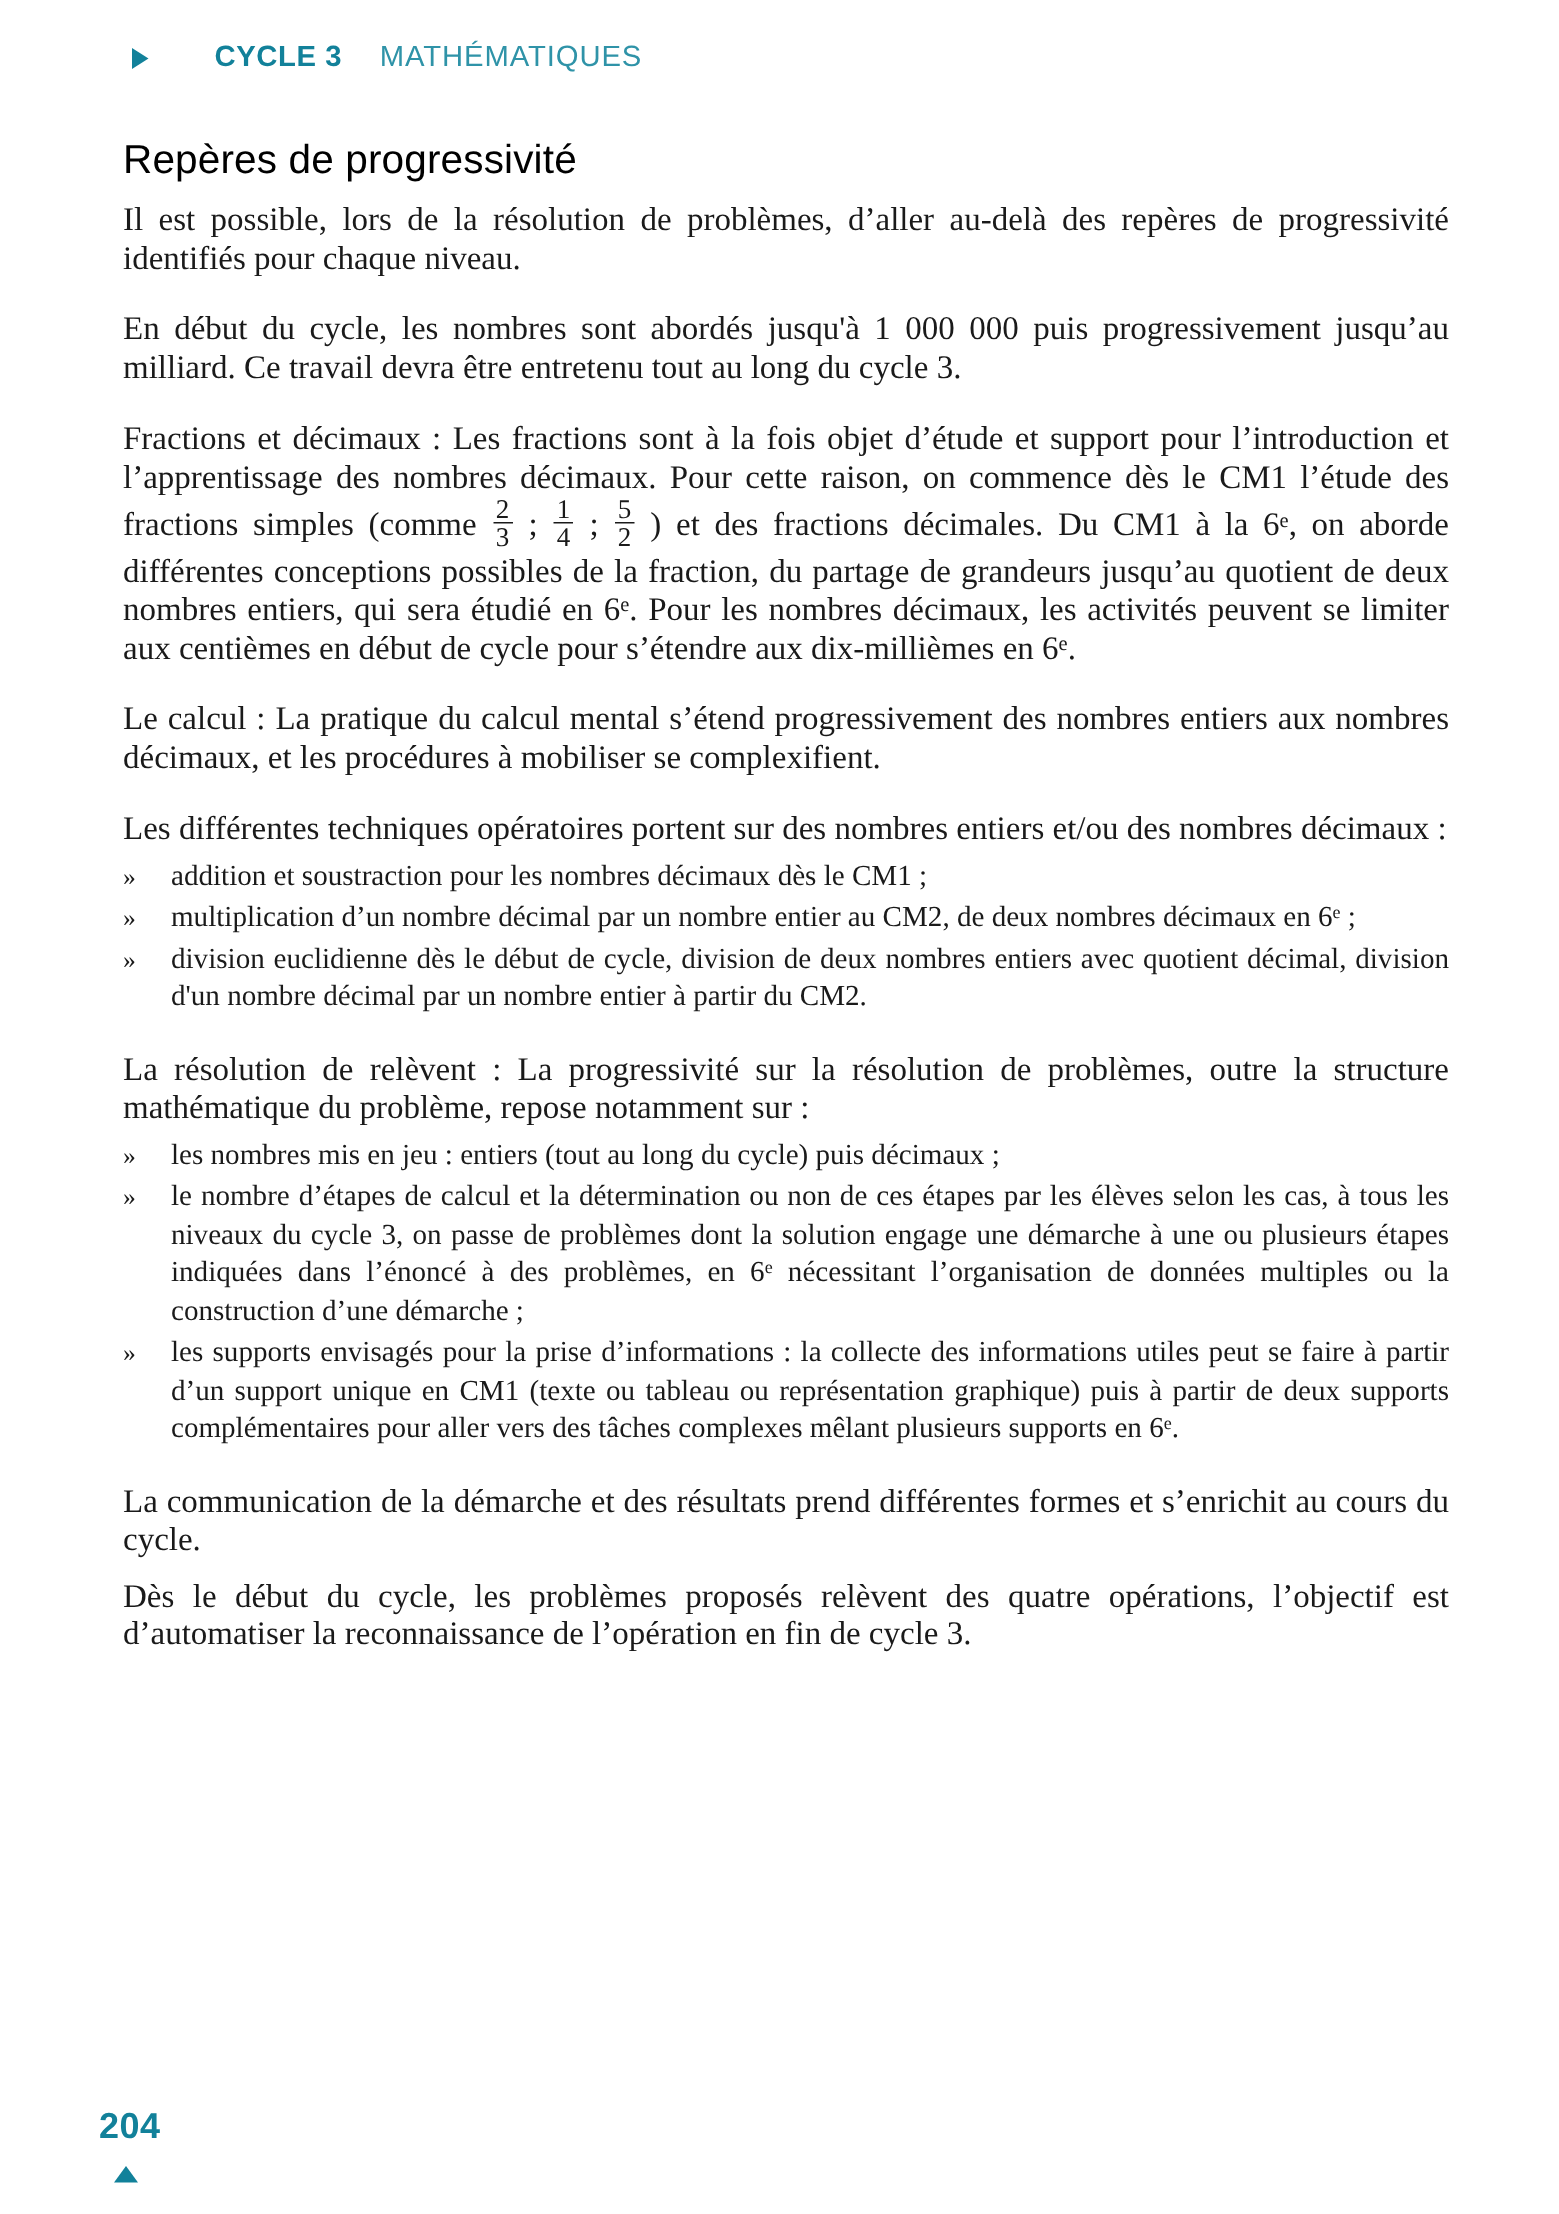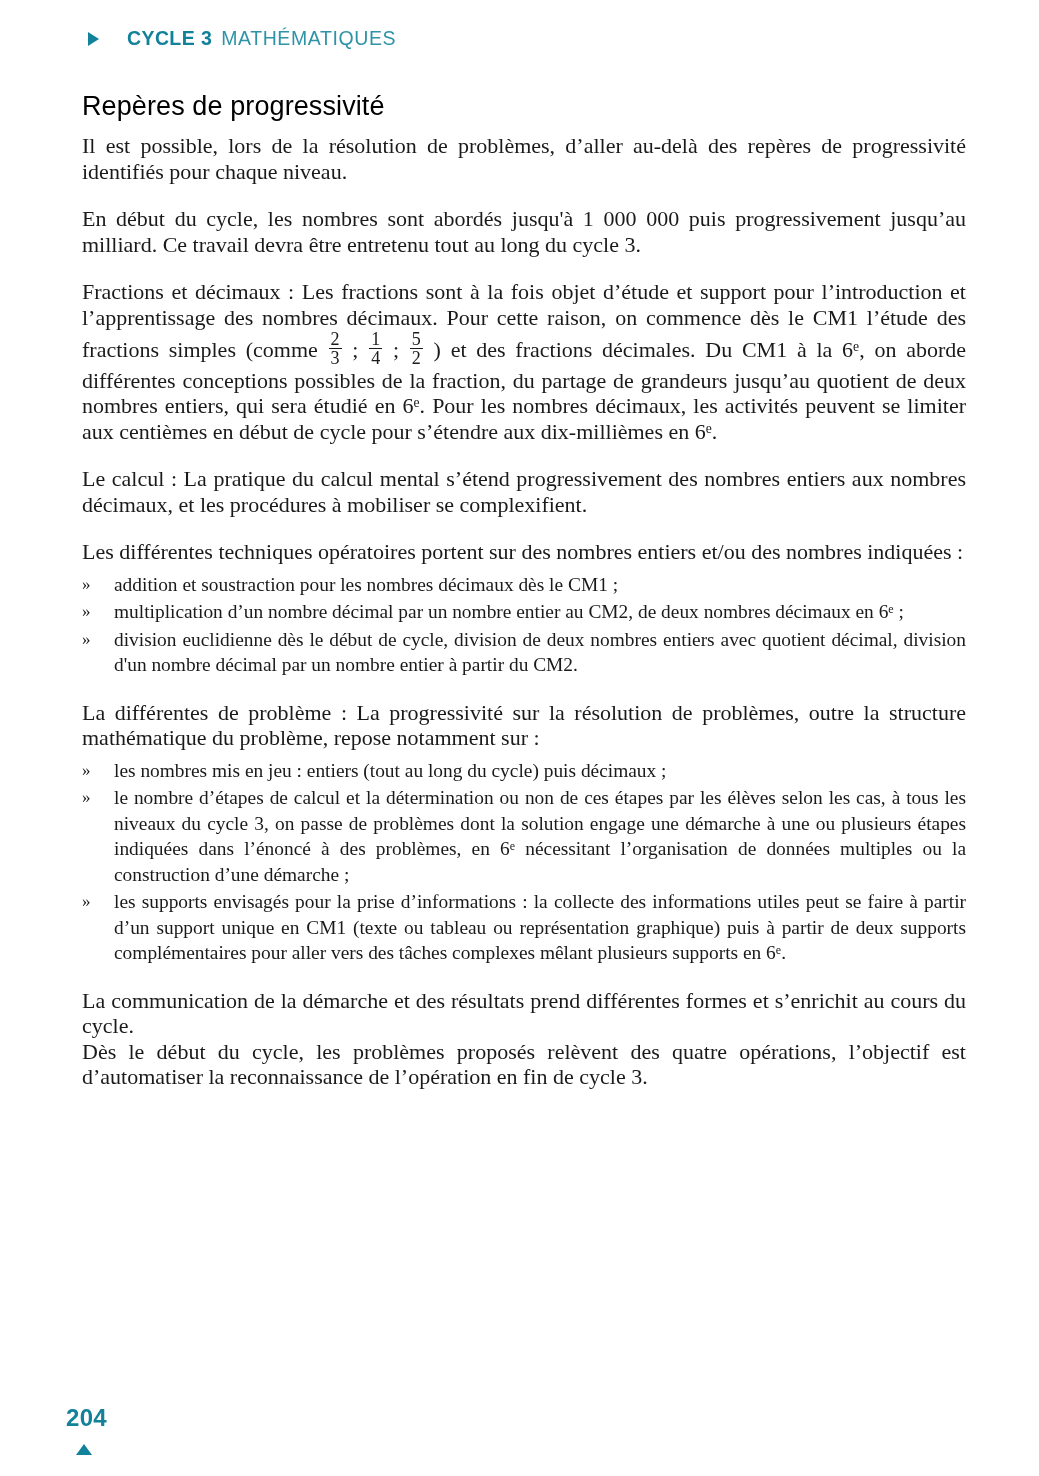--- a/index.html
+++ b/index.html
@@ -22,21 +22,21 @@
     padding: 0;
   }
 
   
   .running-head {
     position: absolute;
     left: 88px;
     top: 27px;
     display: flex;
     align-items: center;
-    gap: 0;
+    gap: 16px;
     white-space: nowrap;
   }
   .rh-arrow {
     width: 0;
     height: 0;
     border-top: 7px solid transparent;
     border-bottom: 7px solid transparent;
     border-left: 11px solid #12819a;
     margin-right: 28px;
     display: inline-block;
@@ -82,21 +82,21 @@
     font-size: 22px;
     line-height: 25.5px;
     text-align: justify;
     text-justify: inter-word;
     hyphens: manual;
   }
   p.para.tight {
     margin-bottom: 7px;
   }
   p.para.nogap {
-    margin-bottom: 0;
+    margin-bottom: 12px;
   }
 
   .lead {
     font-weight: normal;
   }
 
   ul.bullets {
     list-style: none;
     margin: 0 0 22px 0;
     padding: 0;
@@ -186,36 +186,36 @@
     <p class="para">En début du cycle, les nombres sont abordés jusqu'à 1 000 000 puis progressivement jusqu’au milliard. Ce travail devra être entretenu tout au long du cycle 3.</p>
 
     <p class="para">
       <span class="lead">Fractions et décimaux :</span><span> Les fractions sont à la fois objet d’étude et support pour l’introduction et l’apprentissage des nombres décimaux. Pour cette raison, on commence dès le CM1 l’étude des fractions simples (comme </span><span class="frac"><span class="num">2</span><span class="den">3</span></span><span> ; </span><span class="frac"><span class="num">1</span><span class="den">4</span></span><span> ; </span><span class="frac"><span class="num">5</span><span class="den">2</span></span><span> ) et des fractions décimales. Du CM1 à la 6</span><sup class="ord">e</sup><span>, on aborde différentes conceptions possibles de la fraction, du partage de grandeurs jusqu’au quotient de deux nombres entiers, qui sera étudié en 6</span><sup class="ord">e</sup><span>. Pour les nombres décimaux, les activités peuvent se limiter aux centièmes en début de cycle pour s’étendre aux dix-millièmes en 6</span><sup class="ord">e</sup><span>.</span>
     </p>
 
     <p class="para">
       <span class="lead">Le calcul :</span><span> La pratique du calcul mental s’étend progressivement des nombres entiers aux nombres décimaux, et les procédures à mobiliser se complexifient.</span>
     </p>
 
-    <p class="para tight">Les différentes techniques opératoires portent sur des nombres entiers et/ou des nombres indiquées :</p>
+    <p class="para tight">Les différentes techniques opératoires portent sur des nombres entiers et/ou des nombres décimaux :</p>
 
     <ul class="bullets">
       <li>
         <span class="bullet-mark">»</span><span>addition et soustraction pour les nombres décimaux dès le CM1 ;</span>
       </li>
       <li>
         <span class="bullet-mark">»</span><span>multiplication d’un nombre décimal par un nombre entier au CM2, de deux nombres décimaux en 6</span><sup class="ord">e</sup><span> ;</span>
       </li>
       <li>
         <span class="bullet-mark">»</span><span>division euclidienne dès le début de cycle, division de deux nombres entiers avec quotient décimal, division d'un nombre décimal par un nombre entier à partir du CM2.</span>
       </li>
     </ul>
 
     <p class="para tight">
-      <span class="lead">La différentes de problème :</span><span> La progressivité sur la résolution de problèmes, outre la structure mathématique du problème, repose notamment sur :</span>
+      <span class="lead">La résolution de relèvent :</span><span> La progressivité sur la résolution de problèmes, outre la structure mathématique du problème, repose notamment sur :</span>
     </p>
 
     <ul class="bullets">
       <li>
         <span class="bullet-mark">»</span><span>les nombres mis en jeu : entiers (tout au long du cycle) puis décimaux ;</span>
       </li>
       <li>
         <span class="bullet-mark">»</span><span>le nombre d’étapes de calcul et la détermination ou non de ces étapes par les élèves selon les cas, à tous les niveaux du cycle 3, on passe de problèmes dont la solution engage une démarche à une ou plusieurs étapes indiquées dans l’énoncé à des problèmes, en 6</span><sup class="ord">e</sup><span> nécessitant l’organisation de données multiples ou la construction d’une démarche ;</span>
       </li>
       <li>

